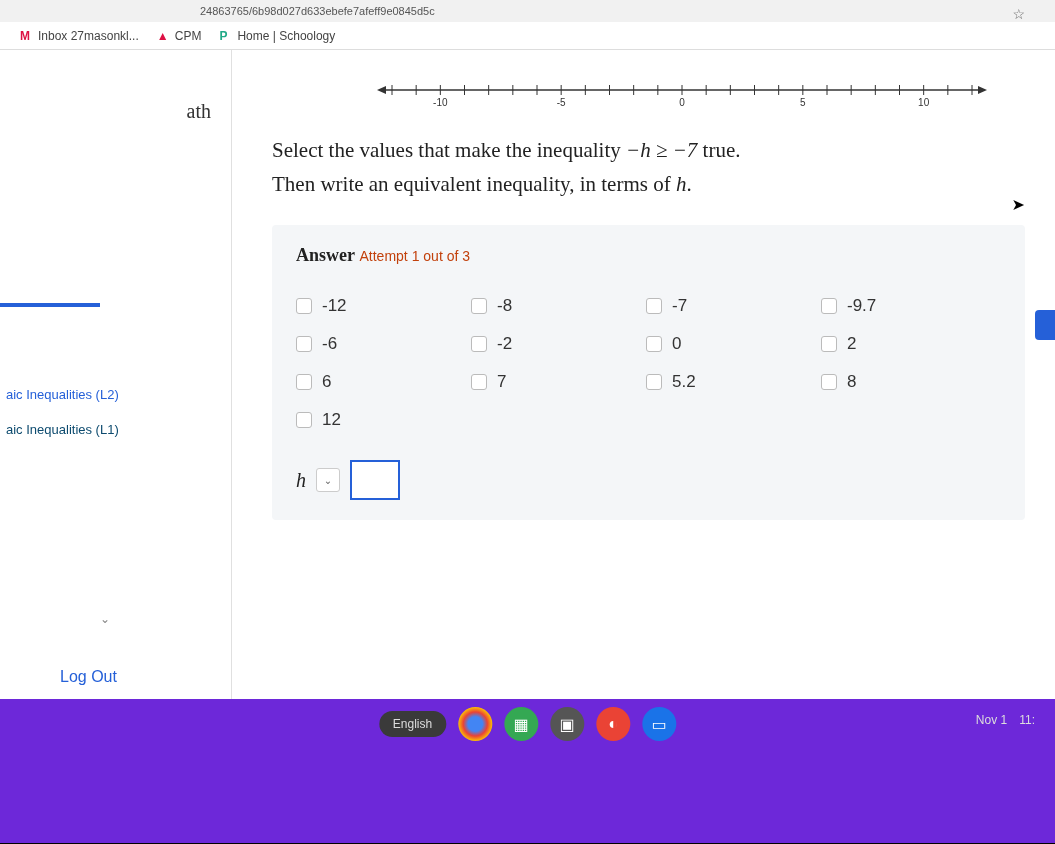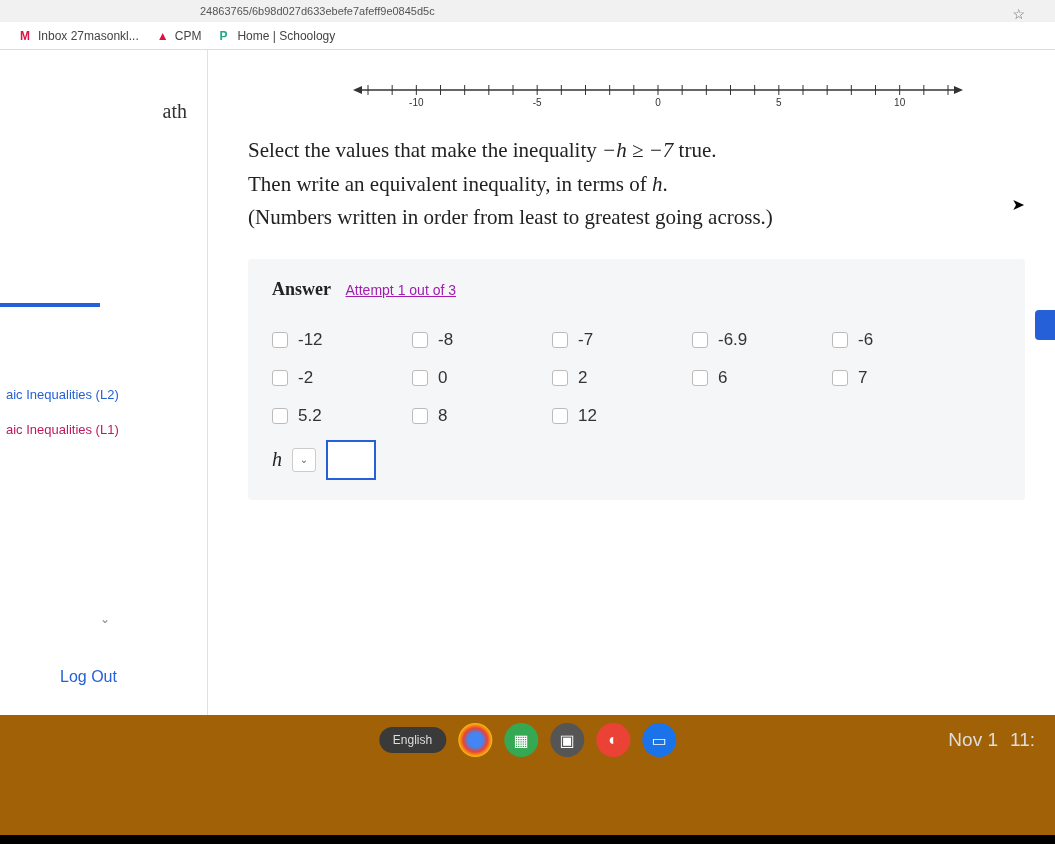--- a/index.html
+++ b/index.html
@@ -4,48 +4,48 @@
 <style>
 * { box-sizing: border-box; margin: 0; padding: 0; }
 body { font-family: Georgia, 'Times New Roman', serif; background: #000; width: 1055px; height: 844px; overflow: hidden; position: relative; }
 .screen { background: #e8ecef; width: 1055px; height: 716px; position: relative; }
 .url-bar { position: absolute; top: 0; left: 0; right: 0; height: 40px; background: #f1f1f1; font-family: Arial, sans-serif; font-size: 11px; color: #555; padding-left: 200px; line-height: 22px; overflow: hidden; }
 .star-icon { position: absolute; right: 30px; top: 3px; font-size: 14px; color: #666; }
 .bookmarks { position: absolute; top: 22px; left: 0; right: 0; height: 28px; background: #fff; border-bottom: 1px solid #ddd; font-family: Arial, sans-serif; font-size: 12px; color: #444; display: flex; align-items: center; padding-left: 20px; gap: 18px; }
 .bookmarks span { display: inline-flex; align-items: center; gap: 4px; cursor: pointer; }
 .bm-icon { width: 14px; height: 14px; display: inline-block; }
 .content-area { position: absolute; top: 50px; left: 0; right: 0; bottom: 0; display: flex; }
-.sidebar { width: 208px; background: #fff; border-right: 1px solid #e0e0e0; padding-top: 40px; font-family: Arial, sans-serif; position: relative; }
+.sidebar { width: 232px; background: #fff; border-right: 1px solid #e0e0e0; padding-top: 40px; font-family: Arial, sans-serif; position: relative; }
 .side-title { font-size: 20px; color: #333; padding: 10px 20px 30px 0; text-align: right; font-family: Georgia, serif; }
 .side-sep { height: 4px; background: #2560d8; margin: 30px 20px 30px 0; width: 100px; }
 .side-link { font-size: 13px; color: #2560d8; padding: 10px 6px; cursor: pointer; }
-.side-link.muted { color: #be185d; }
+.side-link.muted { color: #0c4a6e; }
 .logout { position: absolute; bottom: 30px; left: 60px; font-size: 16px; color: #2560d8; cursor: pointer; }
 .chev { position: absolute; bottom: 90px; left: 100px; color: #888; font-size: 12px; }
 .main { flex: 1; background: #fff; padding: 20px 30px 20px 40px; position: relative; }
 .number-line { height: 40px; margin-bottom: 20px; margin-left: 100px; }
 .question { font-size: 21px; color: #222; line-height: 1.6; margin-bottom: 24px; font-family: Georgia, serif; }
 .answer-box { background: #f4f6f8; padding: 20px 24px; border-radius: 4px; }
 .answer-head { font-family: Georgia, serif; font-size: 18px; color: #222; margin-bottom: 30px; }
-.answer-head .attempt { font-family: Arial, sans-serif; font-size: 14px; color: #a21caf; margin-left: 10px; font-weight: normal; text-decoration: underline; }
+.answer-head .attempt { font-family: Arial, sans-serif; font-size: 14px; color: #c2410c; font-weight: normal; }
 .answer-head b { font-weight: bold; }
-.options { display: grid; grid-template-columns: repeat(5, 1fr); gap: 18px 20px; font-family: Arial, sans-serif; font-size: 17px; color: #333; margin-bottom: 14px; max-width: 680px; }
+.options { display: grid; grid-template-columns: repeat(4, 1fr); gap: 18px 20px; font-family: Arial, sans-serif; font-size: 17px; color: #333; margin-bottom: 30px; max-width: 680px; }
 .option { display: flex; align-items: center; gap: 10px; cursor: pointer; }
 .chk { width: 16px; height: 16px; border: 1.5px solid #bbb; border-radius: 3px; background: #fff; }
 .equiv { font-family: Georgia, serif; font-size: 20px; color: #222; display: flex; align-items: center; gap: 10px; }
 .equiv .var { font-style: italic; }
 .op-select { width: 24px; height: 24px; border: 1px solid #ccc; border-radius: 3px; display: inline-flex; align-items: center; justify-content: center; font-size: 10px; color: #666; background: #fff; cursor: pointer; }
 .val-input { width: 50px; height: 40px; border: 2px solid #2560d8; background: #fff; }
 .float-btn { position: absolute; right: 0; top: 260px; width: 20px; height: 30px; background: #2560d8; border-radius: 4px 0 0 4px; }
 .cursor-icon { position: absolute; right: 30px; top: 145px; font-size: 16px; color: #000; }
-.taskbar { position: absolute; bottom: 9px; left: 0; right: 0; height: 120px; background: #a16207; }
+.taskbar { position: absolute; bottom: 1px; left: 0; right: 0; height: 144px; background: #6d28d9; }
 .shelf { position: absolute; top: 8px; left: 50%; transform: translateX(-50%); display: flex; align-items: center; gap: 12px; }
 .pill { background: #3a3a3a; color: #ddd; font-family: Arial, sans-serif; font-size: 12px; padding: 6px 14px; border-radius: 14px; }
 .circ { width: 34px; height: 34px; border-radius: 50%; display: flex; align-items: center; justify-content: center; color: #fff; font-size: 16px; }
-.tray { position: absolute; right: 20px; top: 14px; color: #ddd; font-family: Arial, sans-serif; font-size: 19px; display: flex; gap: 12px; }
+.tray { position: absolute; right: 20px; top: 14px; color: #ddd; font-family: Arial, sans-serif; font-size: 12px; display: flex; gap: 12px; }
 </style>
 </head>
 <body>
 
 <div class="screen">
 
   <div class="url-bar">
     <span>24863765/6b98d027d633ebefe7afeff9e0845d5c</span>
     <span class="star-icon">☆</span>
   </div>
@@ -114,21 +114,20 @@
             <line x1="551.6666666666667" x2="551.6666666666667" y1="15" y2="25" stroke="#333" stroke-width="1"></line>
             <text x="551.6666666666667" y="36" font-size="10" text-anchor="middle" fill="#333" font-family="Arial">10</text>
             <line x1="575.8333333333334" x2="575.8333333333334" y1="15" y2="25" stroke="#333" stroke-width="1"></line>
             <line x1="600" x2="600" y1="15" y2="25" stroke="#333" stroke-width="1"></line>
           </g>
       </svg>
 
       <div class="question">
         <span>Select the values that make the inequality </span><span style="font-style:italic">−h ≥ −7</span><span> true.</span><br>
         <span>Then write an equivalent inequality, in terms of </span><span style="font-style:italic">h</span><span>.</span><br>
-        <span>(Numbers written in order from least to greatest going across.)</span>
       </div>
 
       <div class="answer-box">
         <div class="answer-head">
           <b>Answer</b>
           <span class="attempt">Attempt 1 out of 3</span>
         </div>
         <div class="options" id="options-grid">
             <div class="option">
               <span class="chk"></span>
@@ -137,21 +136,21 @@
             <div class="option">
               <span class="chk"></span>
               <span>-8</span>
             </div>
             <div class="option">
               <span class="chk"></span>
               <span>-7</span>
             </div>
             <div class="option">
               <span class="chk"></span>
-              <span>-6.9</span>
+              <span>-9.7</span>
             </div>
             <div class="option">
               <span class="chk"></span>
               <span>-6</span>
             </div>
             <div class="option">
               <span class="chk"></span>
               <span>-2</span>
             </div>
             <div class="option">

